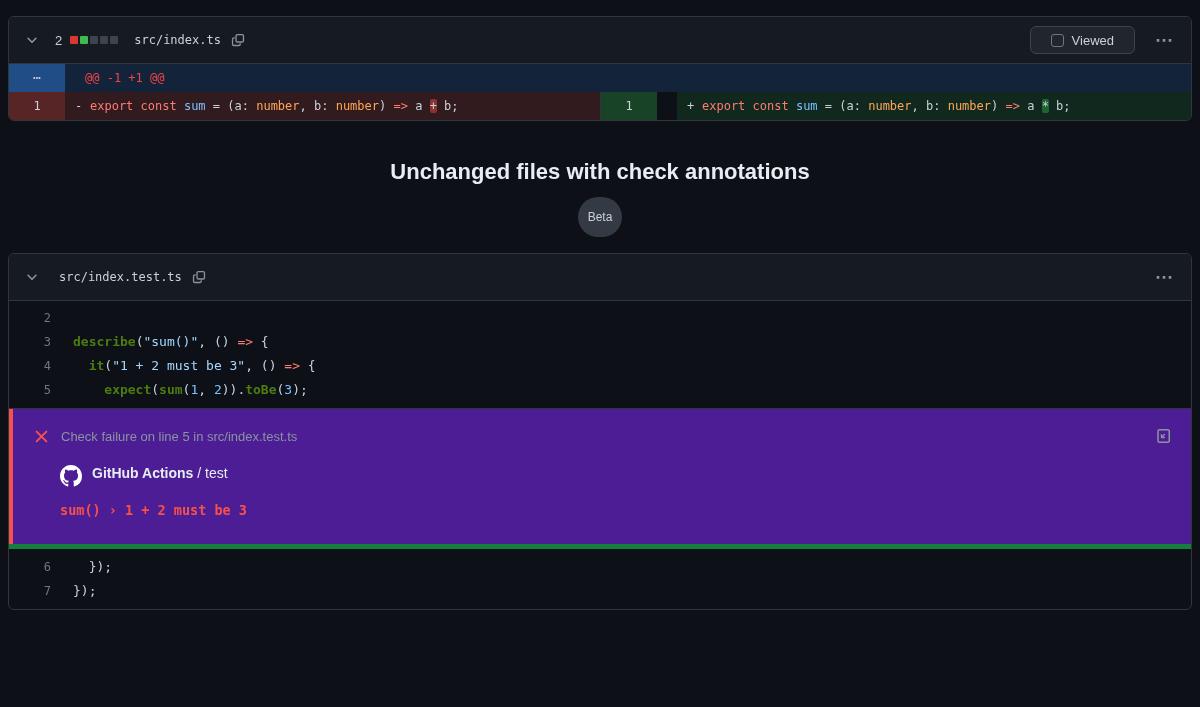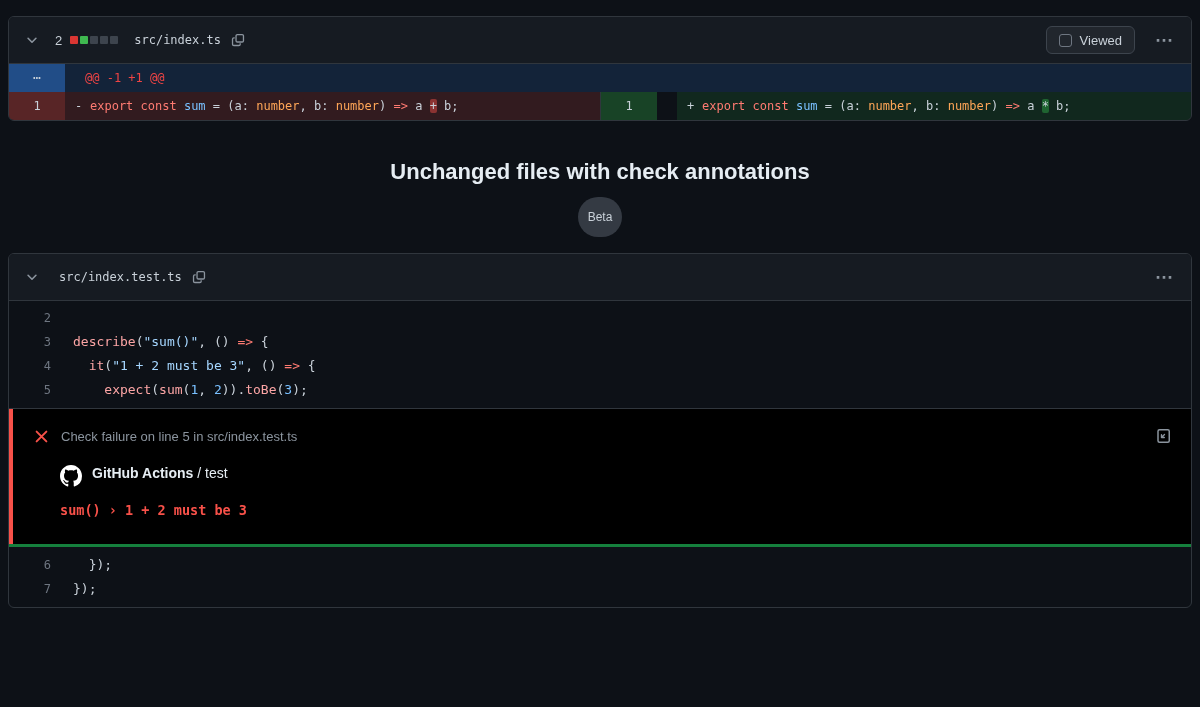--- a/index.html
+++ b/index.html
@@ -29,21 +29,21 @@
   .diffstat { display: flex; gap: 2px; margin-left: 2px; align-items: center; }
   .diffstat-square { width: 8px; height: 8px; border-radius: 1px; display: inline-block; }
   .file-name {
     font-family: "DejaVu Sans Mono", monospace; font-size: 12px;
     color: #c9d1d9; text-decoration: none; margin-left: 10px; cursor: pointer;
   }
   .spacer { flex: 1; }
   .viewed-btn {
     display: flex; align-items: center; gap: 8px;
     background: #21262d; border: 1px solid #3d444d; border-radius: 6px;
-    height: 28px; padding: 0 12px; color: #c9d1d9; font-size: 13px;
+    height: 28px; padding: 0 20px; color: #c9d1d9; font-size: 13px;
     font-family: inherit; cursor: pointer; margin-right: 10px;
   }
   .checkbox { width: 13px; height: 13px; border: 1px solid #6e7681; border-radius: 3px; background: transparent; }
   .kebab { font-size: 18px; color: #8b949e; letter-spacing: 2px; line-height: 1; font-weight: bold; }
 
   
   .diff-body { font-family: "DejaVu Sans Mono", monospace; font-size: 12px; }
   .hunk-row { display: flex; background: rgba(56,139,253,0.15); height: 28px; line-height: 28px; }
   .hunk-gutter {
     width: 56px; flex: none; background: rgba(56,139,253,0.4); border: none;
@@ -58,21 +58,21 @@
   .del-num { background: rgba(248,81,73,0.32); }
   .add-num { background: rgba(46,160,67,0.35); }
   .code { flex: 1; white-space: pre; overflow: hidden; padding-left: 10px; }
   .del-code { background: rgba(248,81,73,0.16); }
   .add-code { background: rgba(46,160,67,0.16); margin-left: 20px; }
   .diff-sign { display: inline-block; width: 15px; color: #c9d1d9; }
 
   
   .tok-p { color: #c9d1d9; }
   .tok-k { color: #ff7b72; }
-  .tok-f { color: #fca5a5; }
+  .tok-f { color: #4d7c0f; font-weight: bold; }
   .tok-s { color: #a5d6ff; }
   .tok-n { color: #79c0ff; }
   .tok-t { color: #ffa657; }
   .hl-del { background: rgba(248,81,73,0.45); border-radius: 2px; }
   .hl-add { background: rgba(46,160,67,0.5); border-radius: 2px; }
 
   
   .section-heading { display: flex; align-items: center; gap: 12px; margin: 38px 2px 16px; flex-direction: column; }
   .section-heading h2 { margin: 0; font-size: 22px; font-weight: 700; color: #e6edf3; }
   .beta-badge {
@@ -84,22 +84,22 @@
   .code-area { padding: 5px 0 6px; font-family: "DejaVu Sans Mono", monospace; font-size: 13px; }
   .code-row { display: flex; height: 24px; line-height: 24px; }
   .code-gutter {
     width: 64px; flex: none; text-align: right; padding-right: 22px;
     color: #6e7681; font-size: 12px; cursor: pointer;
   }
   .code-content { white-space: pre; color: #c9d1d9; }
 
   .annotation {
     position: relative; margin: 6px 0;
-    border-top: 1px solid #30363d; border-bottom: 3px solid #15803d;
-    background: #000000; padding: 15px 16px 26px 26px;
+    border-top: 1px solid #30363d; border-bottom: 5px solid #15803d;
+    background: #4c1d95; padding: 15px 16px 26px 26px;
   }
   .annotation-accent { position: absolute; left: 0; top: 0; bottom: 0; width: 4px; background: #f85149; }
   .annotation-header {
     display: flex; align-items: center; gap: 13px;
     font-family: "Liberation Sans", sans-serif; font-size: 13px; color: #8b949e;
   }
   .annotation-content { margin-left: 25px; margin-top: 17px; font-family: "Liberation Sans", sans-serif; }
   .annotation-source { display: flex; align-items: flex-start; gap: 10px; font-size: 14px; color: #e6edf3; }
   .annotation-source .bold { font-weight: 700; }
   .annotation-title {

